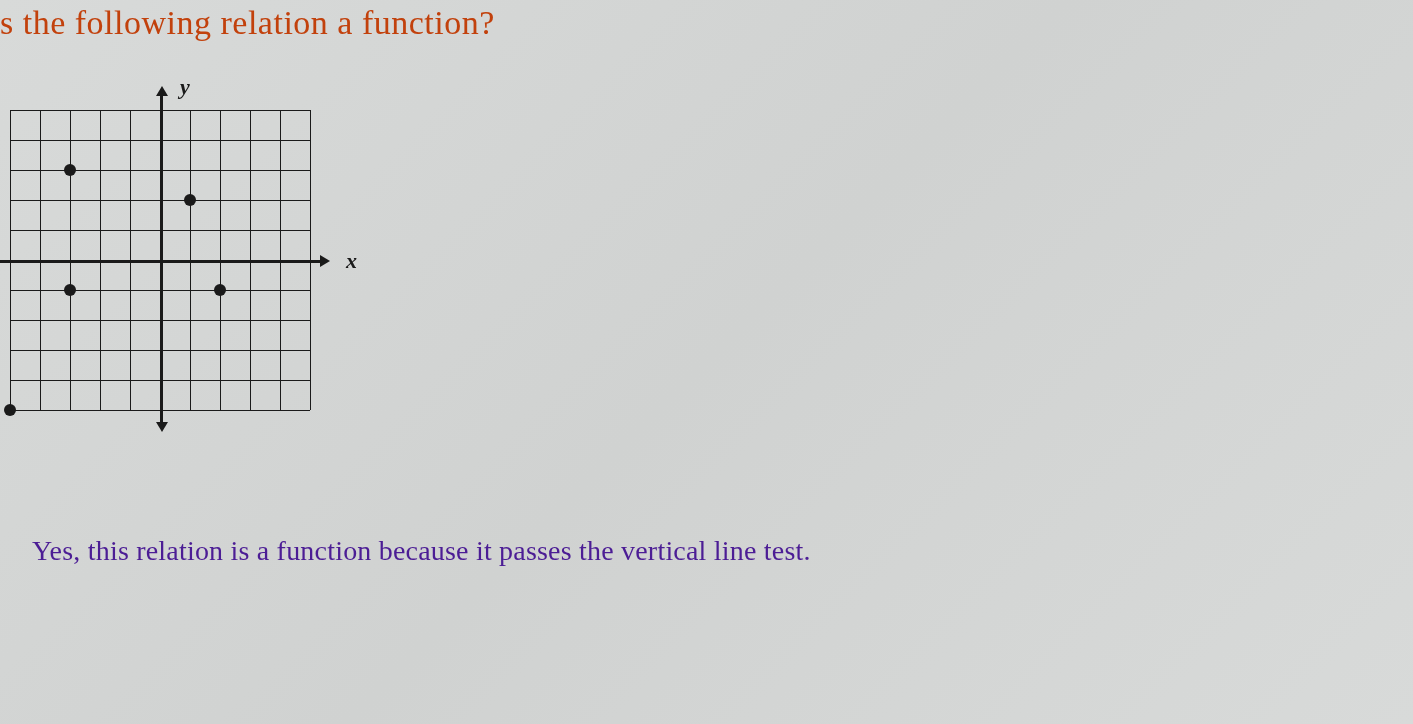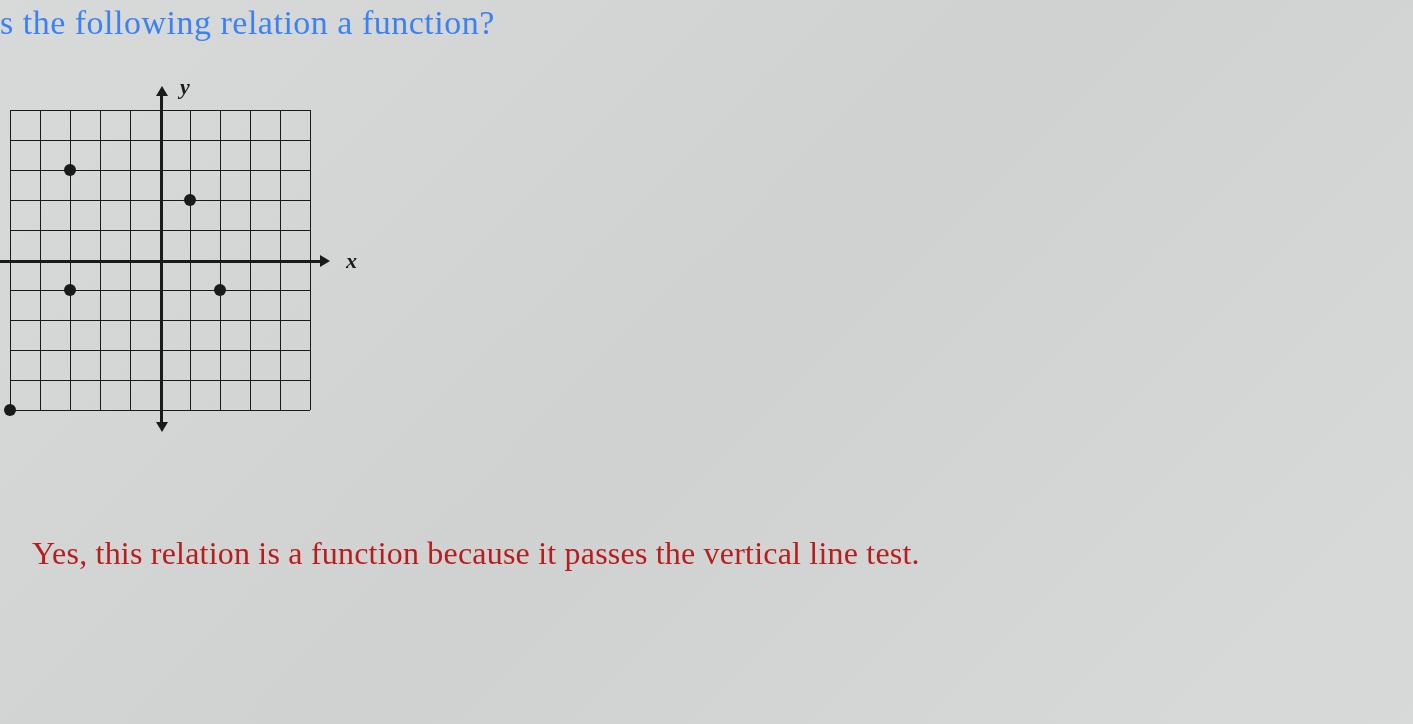--- a/index.html
+++ b/index.html
@@ -8,21 +8,21 @@
     height: 724px;
     background: linear-gradient(135deg, #d8dad9 0%, #d0d2d1 50%, #d8dad9 100%);
     font-family: Georgia, 'Times New Roman', serif;
     color: #2a2a2a;
     padding: 0;
     overflow: hidden;
     position: relative;
   }
   .question-text {
     font-size: 34px;
-    color: #3b82f6;
+    color: #c2410c;
     letter-spacing: 0.5px;
     padding: 4px 0 0 0;
     font-weight: 400;
   }
   .graph-area {
     position: relative;
     width: 320px;
     height: 350px;
     margin: 40px 0 0 10px;
   }
@@ -105,22 +105,22 @@
     height: 12px;
     background: #1a1a1a;
     border-radius: 50%;
     transform: translate(-50%, -50%);
   }
   .answers {
     margin-top: 100px;
     padding-left: 32px;
   }
   .answer-option {
-    font-size: 32px;
-    color: #b91c1c;
+    font-size: 28px;
+    color: #4c1d95;
     margin-bottom: 28px;
     letter-spacing: 0.2px;
     line-height: 1.35;
   }
 </style>
 </head>
 <body>
 
 <div class="question-text">s the following relation a function?</div>
 

